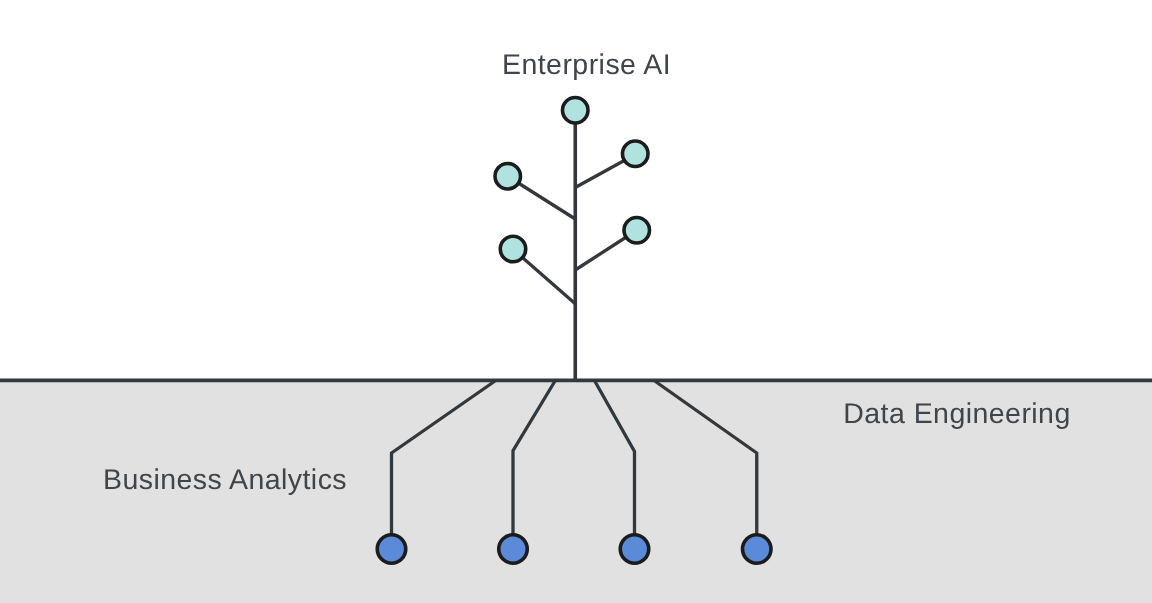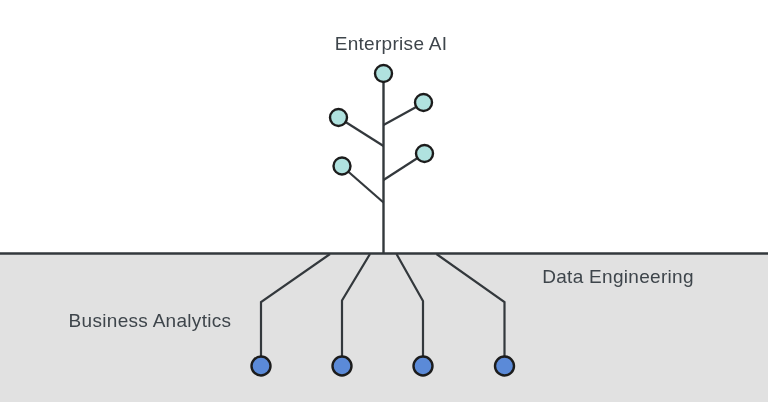--- a/index.html
+++ b/index.html
@@ -27,21 +27,21 @@
   .label {
     position: absolute;
     white-space: nowrap;
     font-size: 19px;
     font-weight: 500;
     letter-spacing: 0.3px;
     transform: translateX(-50%);
   }
   .label-title   { left: 391px; top: 33px; }
   .label-left    { left: 150px; top: 266px; margin-top: 44px; }
-  .label-right   { left: 618px; top: 266px; }
+  .label-right   { left: 638px; top: 266px; }
 </style>
 </head>
 <body style="background: rgb(255, 255, 255);">
 
 <div class="stage">
   <svg width="768" height="402" viewBox="0 0 768 402" xmlns="http://www.w3.org/2000/svg">
       <rect x="0" y="253.5" width="768" height="148.5" fill="#e1e1e1"></rect>
       <line x1="0" y1="253.5" x2="768" y2="253.5" stroke="#33383c" stroke-width="2.5"></line>
       <line x1="383.5" y1="73.5" x2="383.5" y2="253.5" stroke="#33383c" stroke-width="2.4"></line>
       <line x1="383.5" y1="125" x2="422.5" y2="103.5" stroke="#33383c" stroke-width="2.2"></line>

